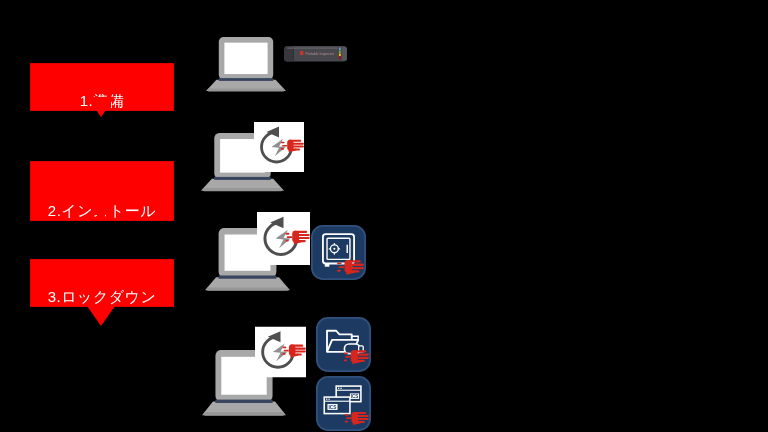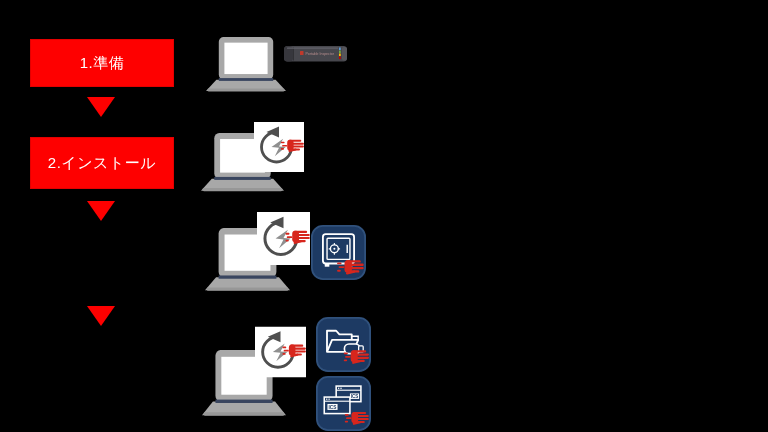--- a/index.html
+++ b/index.html
@@ -2,22 +2,22 @@
 <html><head>
 <meta charset="utf-8">
 <style>
   html,body{margin:0;padding:0;background:#000;}
   .canvas{
     position:relative;width:768px;height:432px;background:#000000;
     overflow:hidden;font-family:"Liberation Sans",sans-serif;
   }
   .step-box{
     position:absolute;left:30px;width:144px;background:#fe0000;
-    color:#ffffff;display:flex;align-items:center;justify-content:center;
-    font-size:15px;letter-spacing:.5px;box-shadow:0 0 0 1px #e30000 inset;
+    color:#ffffff;display:flex;align-items:flex-end;justify-content:center;
+    font-size:15px;letter-spacing:.5px;box-shadow:0 0 0 1px #e30000 inset;margin-top:24px;
   }
   .flow-arrow{
     position:absolute;left:87px;width:0;height:0;
     border-left:14px solid transparent;border-right:14px solid transparent;
     border-top:20px solid #fe0000;
   }
   .icon{position:absolute;}
   svg{display:block;}
 </style>
 </head>
@@ -53,22 +53,25 @@
         <polygon points="30,5.5 30,18.5 15,12" fill="#4f4f4f"></polygon>
         <path d="M35 20 L21 30 L30 31 L25 41 L38 30 L30 29.5 Z" fill="#8f8f8f"></path>
         <use href="#sym-hand" x="32" y="19" width="28" height="20"></use>
       </symbol>
     </defs>
   </svg>
 
   <div class="step-box" style="top:39px;height:48px">
       <span>1.準備</span>
     </div>
-  <div class="step-box" style="top:137px;height:52px">
+  <div class="step-box" style="top:137px;height:60px">
       <span>2.インストール</span>
+    </div>
+  <div class="step-box" style="top:235px;height:48px">
+      <span>3.ロックダウン</span>
     </div>
 
   <div class="flow-arrow" style="top:97px"></div>
   <div class="flow-arrow" style="top:201px"></div>
   <div class="flow-arrow" style="top:306px"></div>
 
   <svg class="icon" style="left:206px;top:37px" width="80" height="58" viewBox="0 0 100 72" preserveAspectRatio="none">
       <use href="#sym-laptop"></use>
     </svg>
   <svg class="icon" style="left:283px;top:42px" width="66" height="23" viewBox="0 0 132 44">

